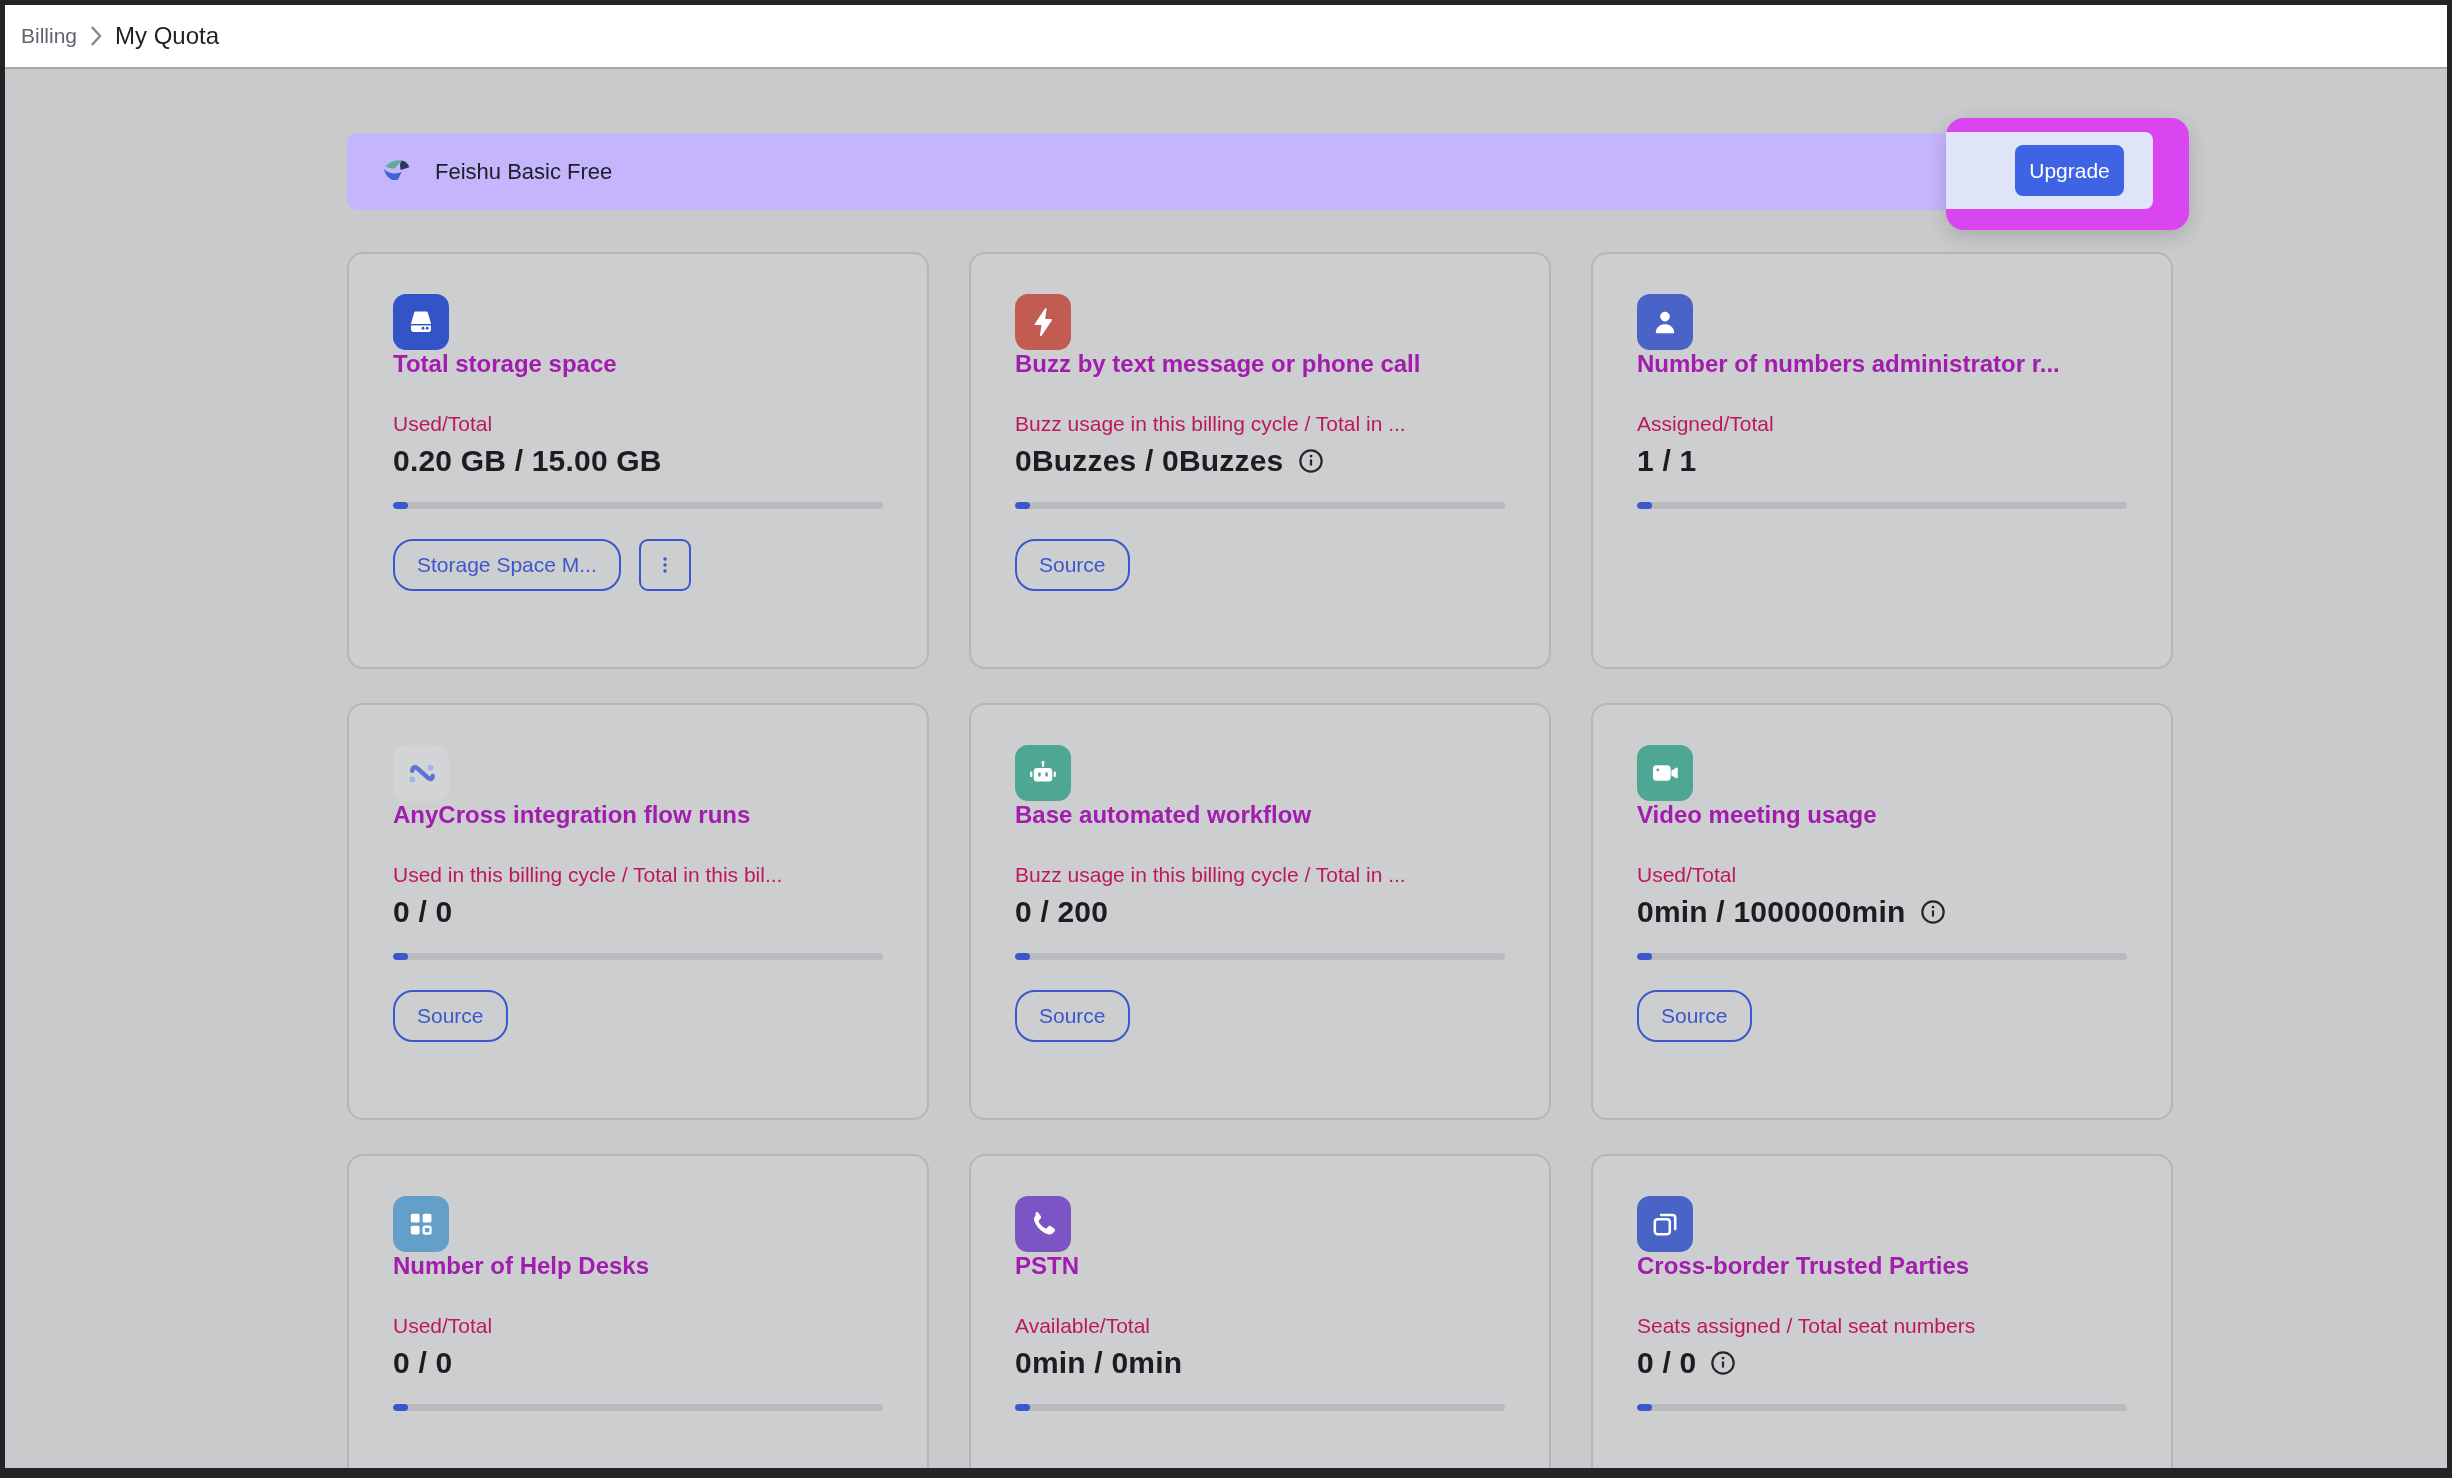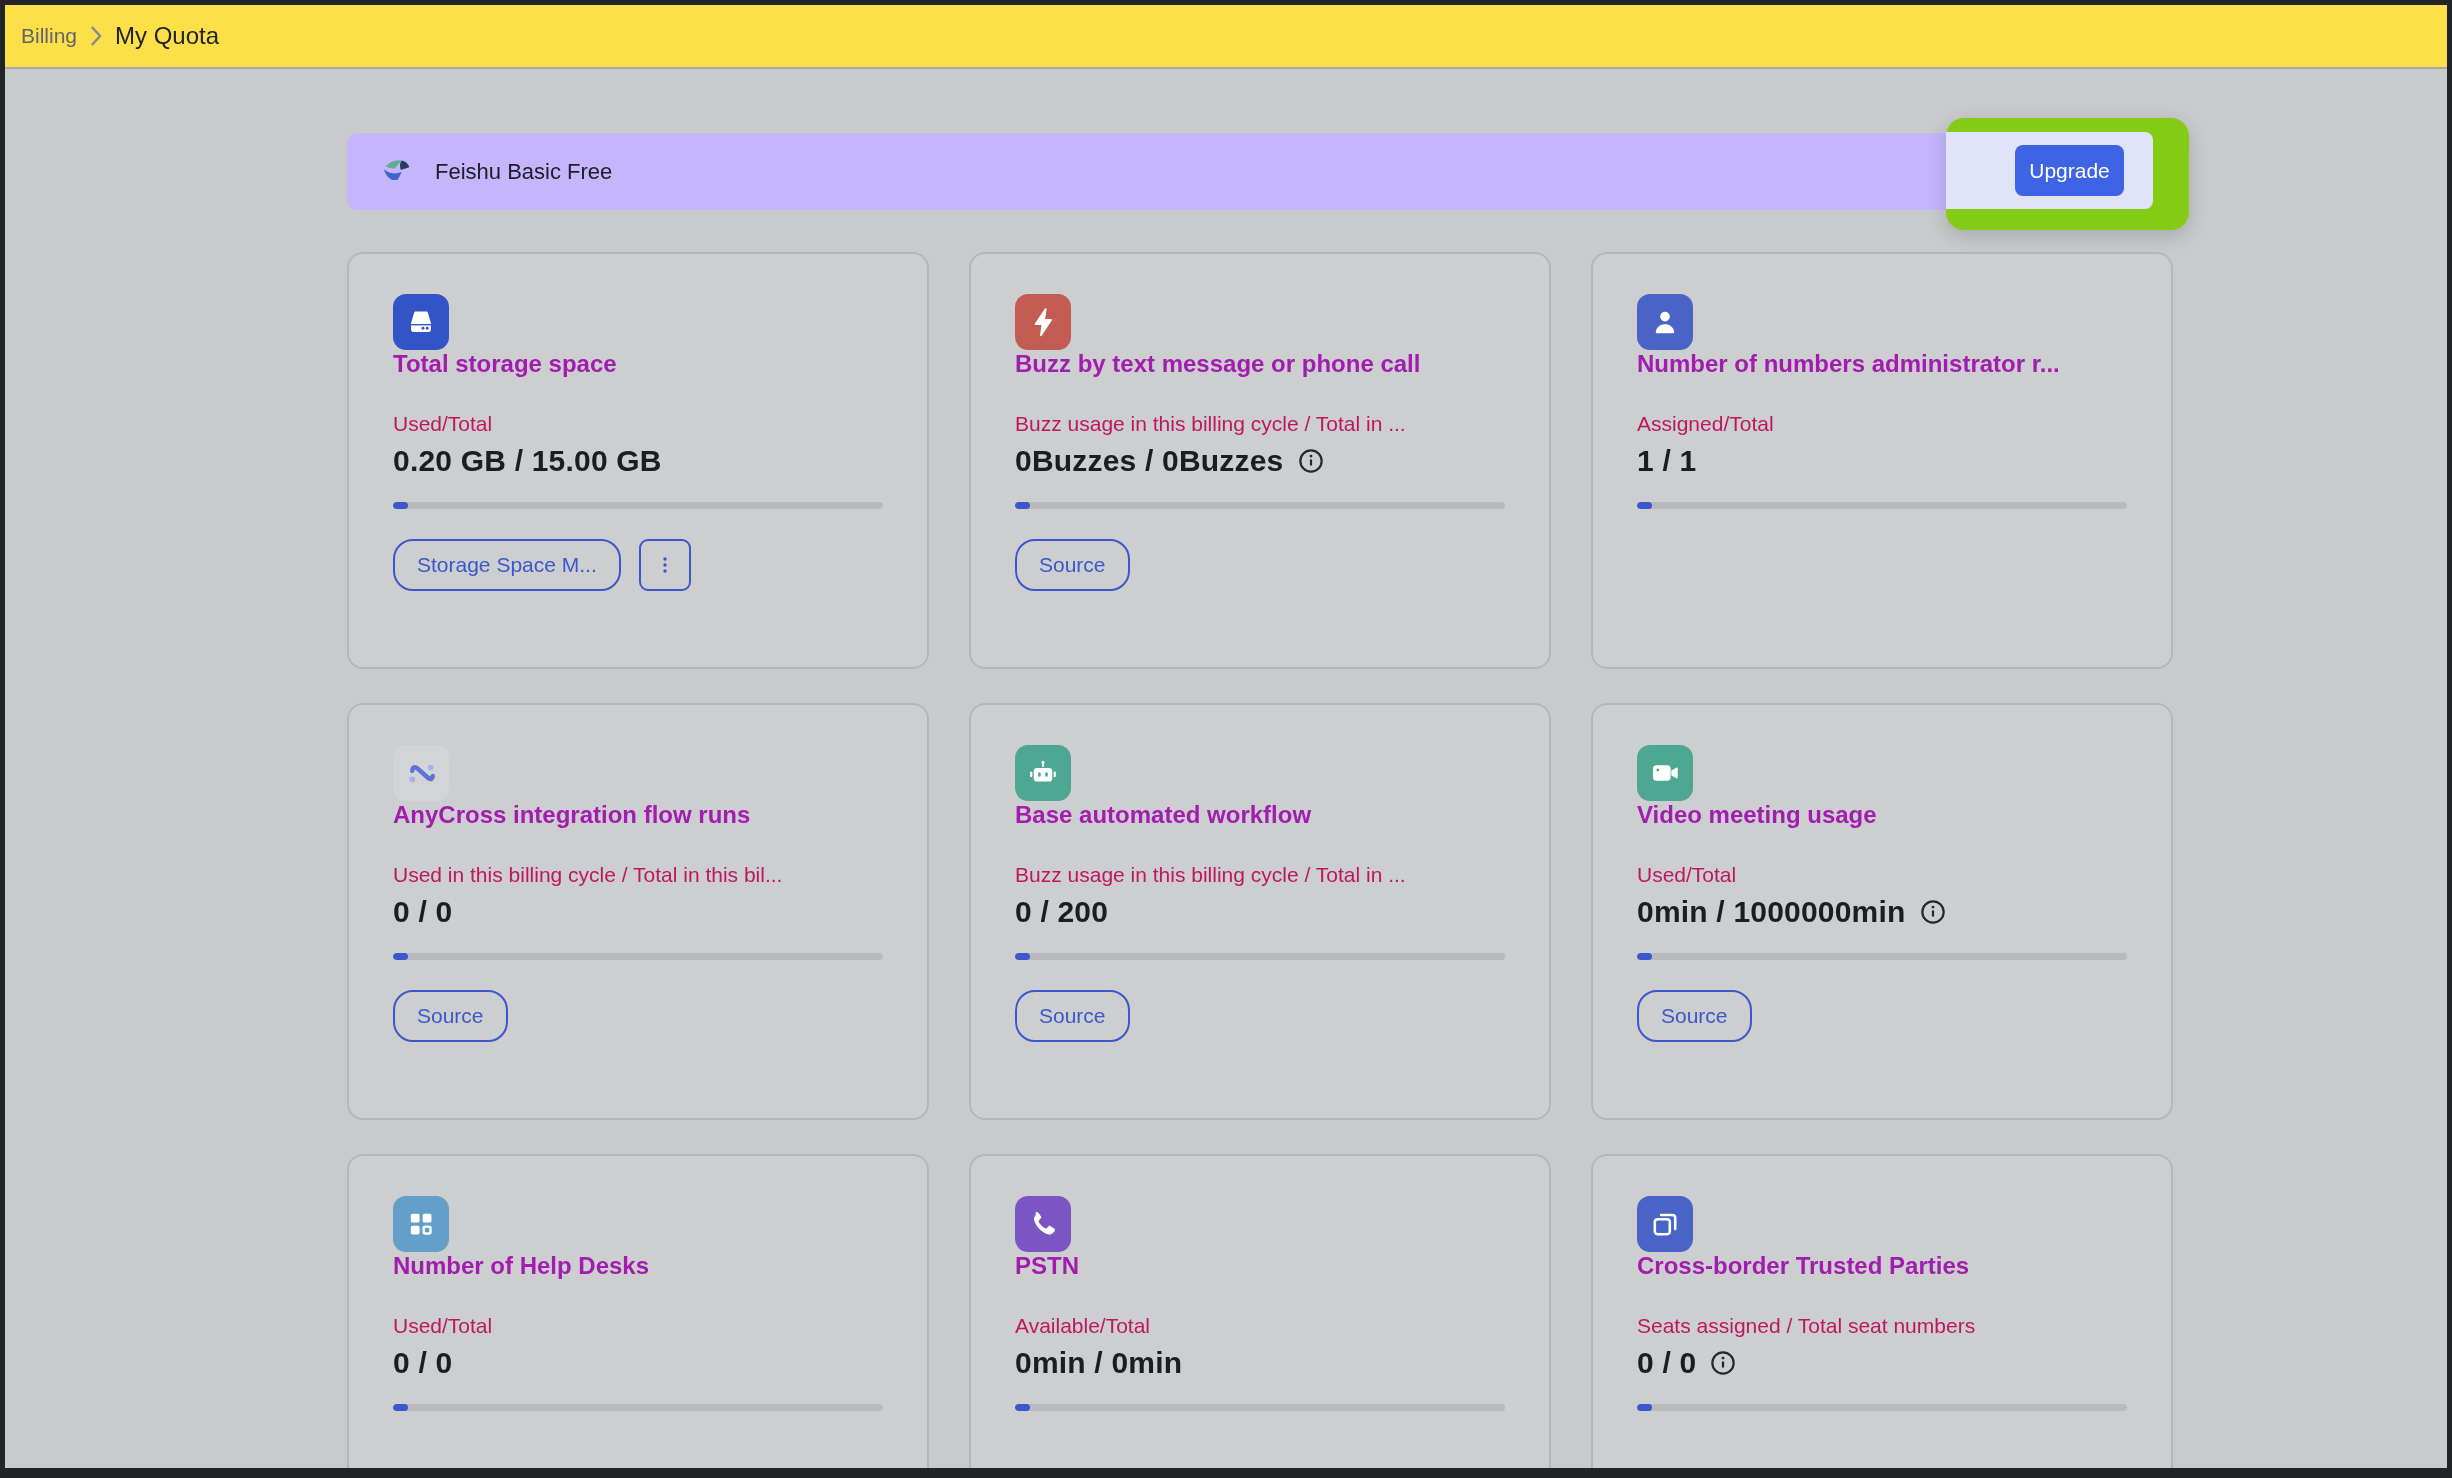--- a/index.html
+++ b/index.html
@@ -2,35 +2,35 @@
 <html><head>
 <meta charset="utf-8">
 <style>
   * { margin:0; padding:0; box-sizing:border-box; }
   html,body { width:2452px; height:1478px; }
   body { font-family:"Liberation Sans", sans-serif; background:#7a7a7c; }
   .page { position:relative; width:2452px; height:1478px; background:#c9cacc;
           border:5px solid #232428; border-bottom-width:10px; overflow:hidden; }
 
   
-  .topbar { height:64px; background:#fde047; border-bottom:2px solid #a8a9ac;
+  .topbar { height:64px; background:#ffffff; border-bottom:2px solid #a8a9ac;
             display:flex; align-items:center; gap:12px; padding-left:16px; }
   .crumb-parent { font-size:21px; color:#5f646d; cursor:pointer; }
   .crumb-sep { display:flex; align-items:center; }
   .crumb-current { font-size:24px; color:#1e2126; font-weight:400;text-align:right; }
 
   
   .banner { margin:64px 0 0 342px; width:1805px; height:77px; background:#c4b5fd;
             border-radius:10px; display:flex; align-items:center; padding-left:30px; }
   .banner-logo { width:38px; height:38px; flex:0 0 auto; }
   .banner-name { margin-left:20px; font-size:22px; font-weight:500; color:#1c1f25; }
 
   
   .spotlight { position:absolute; left:1941px; top:113px; width:243px; height:112px;
-               background:#84cc16; border-radius:18px; box-shadow:0 6px 20px rgba(0,0,0,.16); }
+               background:#d946ef; border-radius:18px; box-shadow:0 6px 20px rgba(0,0,0,.16); }
   .spotlight-slice { position:absolute; left:0; top:14px; width:207px; height:77px;
                      background:#dfe4f8; border-radius:0 8px 8px 0; }
   .upgrade-btn { position:absolute; left:69px; top:27px; width:109px; height:51px;
                  background:#3e63e4; color:#fff; font-size:21px; border:none;
                  border-radius:8px; cursor:pointer; font-family:inherit; }
 
   
   .grid { margin:42px 0 0 342px; width:1830px; display:grid;
           grid-template-columns:repeat(3,582px); column-gap:40px; row-gap:34px; }
   .card { background:#cdcecf; border:2px solid #b5b6b9; border-radius:16px;

